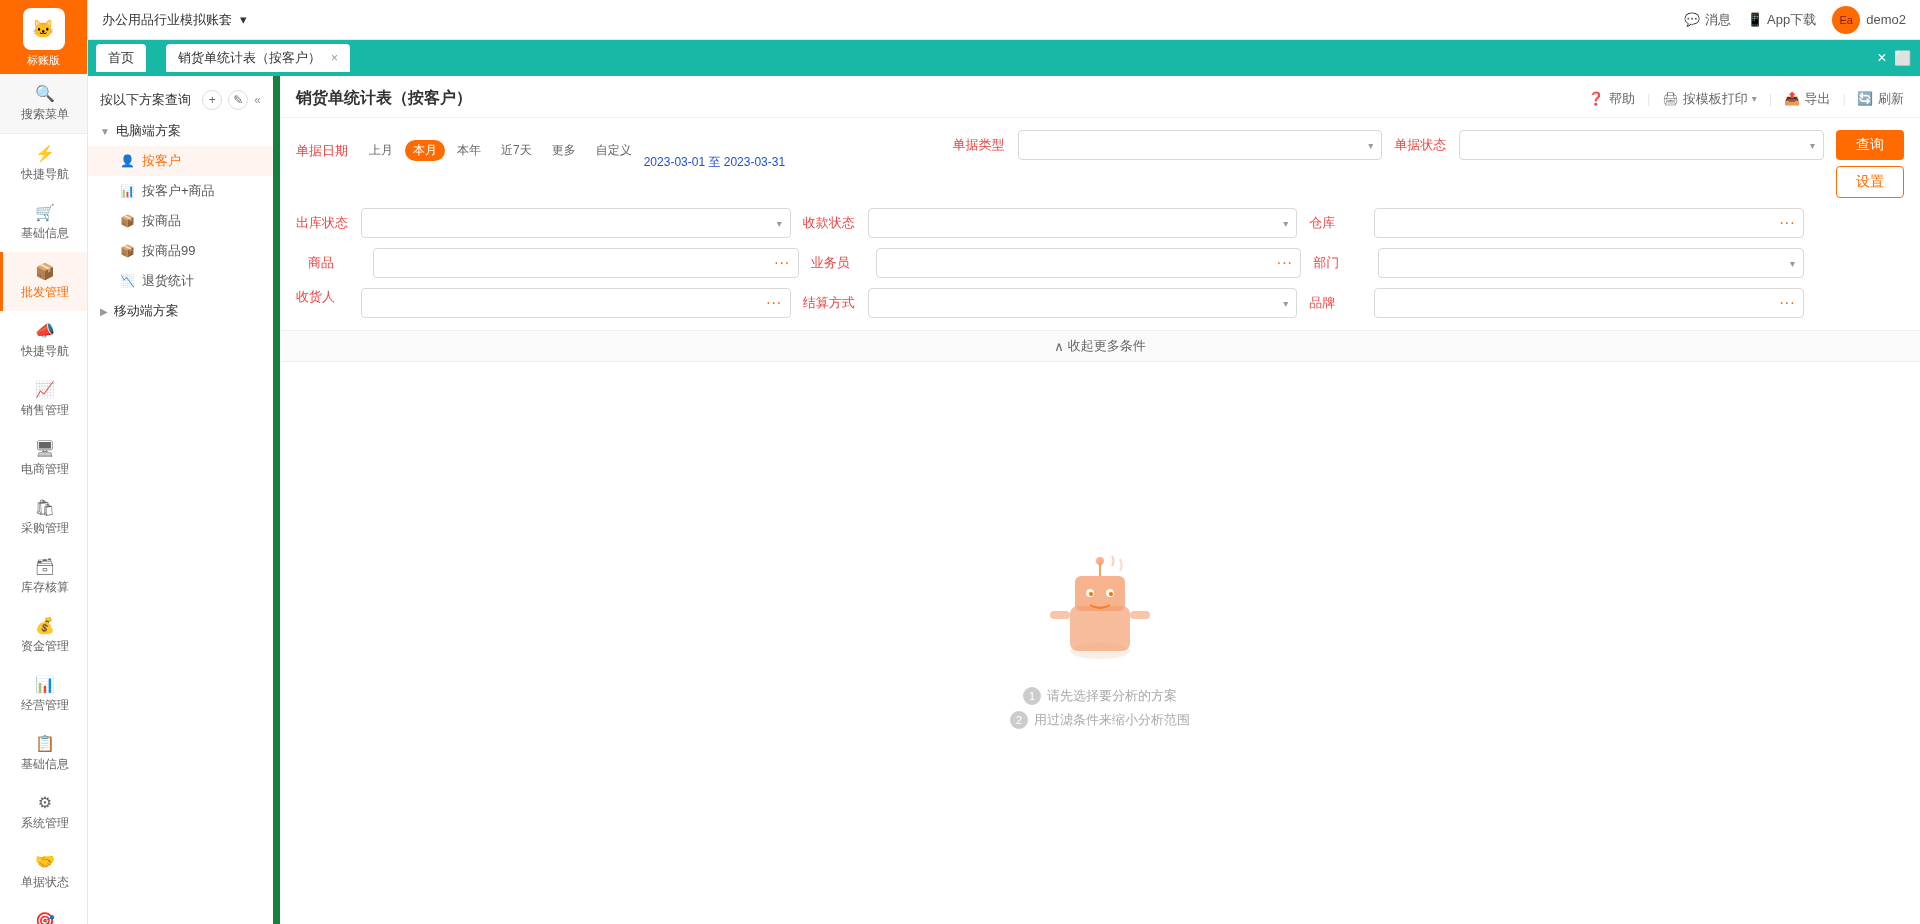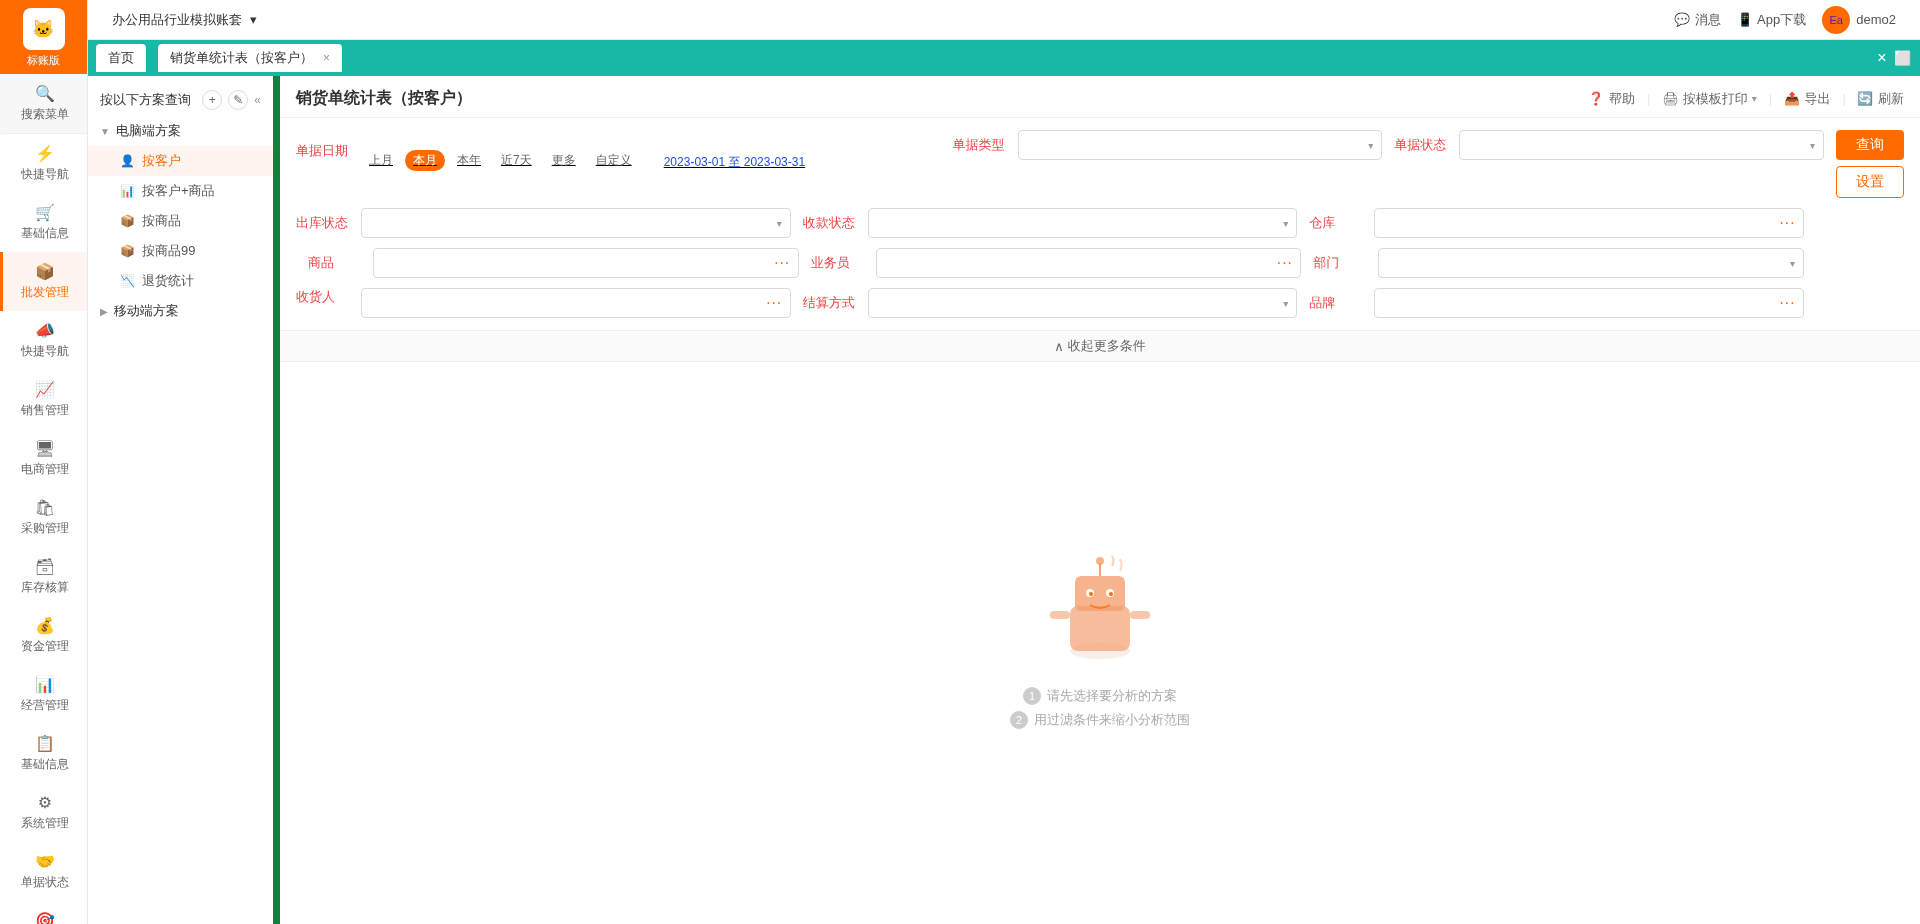--- a/index.html
+++ b/index.html
@@ -13,28 +13,28 @@
     .sidebar-menu { width: 100%; flex: 1; overflow-y: auto; }
     .sidebar-item { width: 100%; display: flex; flex-direction: column; align-items: center; padding: 10px 0; cursor: pointer; color: #666; font-size: 12px; border-left: 3px solid transparent; }
     .sidebar-item.active { color: #ff6b00; border-left-color: #ff6b00; background: #fff5f0; }
     .sidebar-item-icon { font-size: 16px; margin-bottom: 3px; }
     .search-menu { background: #f7f7f7; border-bottom: 1px solid #eee; }
 
     
     .main { flex: 1; display: flex; flex-direction: column; overflow: hidden; }
 
     
-    .top-nav { height: 40px; background: #fff; display: flex; align-items: center; justify-content: space-between; padding: 0 24px; border-bottom: 1px solid #e8e8e8; }
+    .top-nav { height: 40px; background: #fff; display: flex; align-items: center; justify-content: space-between; padding: 0 14px; border-bottom: 1px solid #e8e8e8; }
     .top-nav-left { display: flex; align-items: center; gap: 8px; font-size: 13px; color: #333; }
     .top-nav-right { display: flex; align-items: center; gap: 16px; font-size: 13px; color: #333; }
     .top-nav-btn { display: flex; align-items: center; gap: 4px; cursor: pointer; color: #555; }
-    .user-avatar { width: 28px; height: 28px; border-radius: 50%; background: #ff6b00; display: flex; align-items: center; justify-content: center; color: #4c1d95; font-size: 12px; overflow: hidden; }
-
-    
-    .tab-bar { height: 36px; background: #17b8a6; display: flex; align-items: center; padding: 0 8px; gap: 12px; }
+    .user-avatar { width: 28px; height: 28px; border-radius: 50%; background: #ff6b00; display: flex; align-items: center; justify-content: center; color: #7f1d1d; font-size: 12px; overflow: hidden; }
+
+    
+    .tab-bar { height: 36px; background: #17b8a6; display: flex; align-items: center; padding: 0 8px; gap: 20px; }
     .tab { height: 28px; padding: 0 12px; border-radius: 4px 4px 0 0; display: flex; align-items: center; gap: 6px; font-size: 13px; cursor: pointer; }
     .tab.home { background: #fff; color: #333; }
     .tab.active { background: #fff; color: #333; }
     .tab-close { font-size: 12px; color: #999; cursor: pointer; margin-left: 4px; }
     .tab-bar-right { margin-left: auto; display: flex; align-items: center; gap: 8px; }
     .tab-window-close { color: #fff; font-size: 16px; cursor: pointer; }
     .tab-window-max { color: #fff; font-size: 14px; cursor: pointer; }
 
     
     .page-content { flex: 1; display: flex; overflow: hidden; background: #fff; }
@@ -271,21 +271,21 @@
           </div>
         </div>
       </div>
 
       <div class="filter-area" style="position:relative;">
 
         <div style="display:flex; align-items:flex-start; margin-bottom:10px; gap:12px;">
 
           <div style="display:flex; align-items:center; flex:1.5;">
             <span class="filter-label" style="width:65px;">单据日期</span>
-            <div style="display:flex; align-items:flex-end; gap:20px; flex:1;text-decoration:underline;">
+            <div style="display:flex; align-items:center; gap:0; flex:1;">
               <div class="date-tabs">
                 <span class="date-tab">上月</span>
                 <span class="date-tab active">本月</span>
                 <span class="date-tab">本年</span>
                 <span class="date-tab">近7天</span>
                 <span class="date-tab">更多</span>
                 <span class="date-tab">自定义</span>
               </div>
               <span class="date-range">2023-03-01 至 2023-03-31</span>
             </div>

